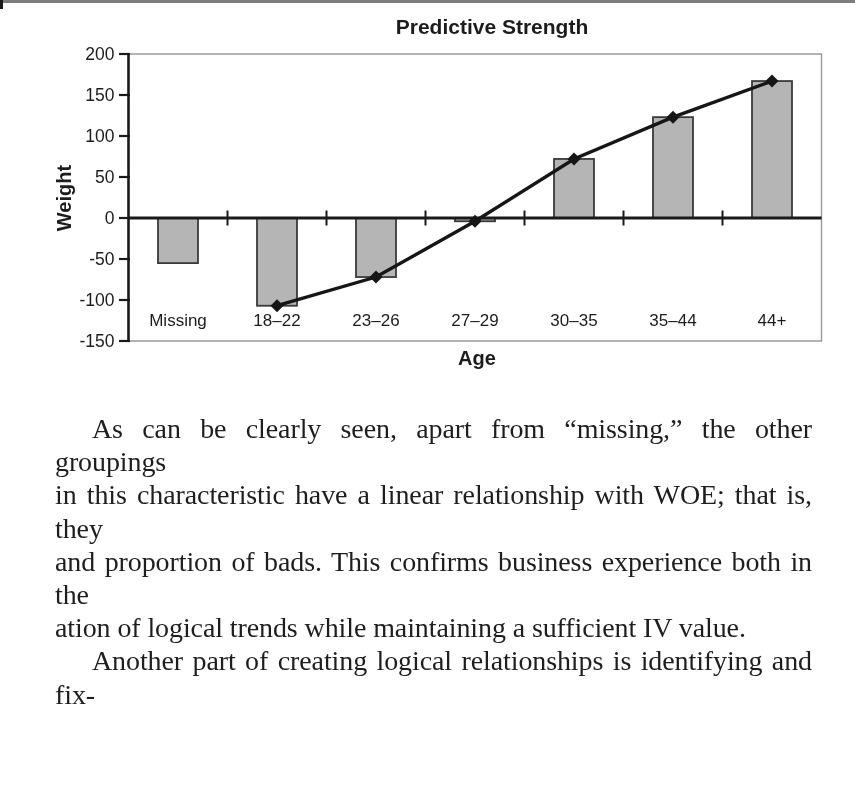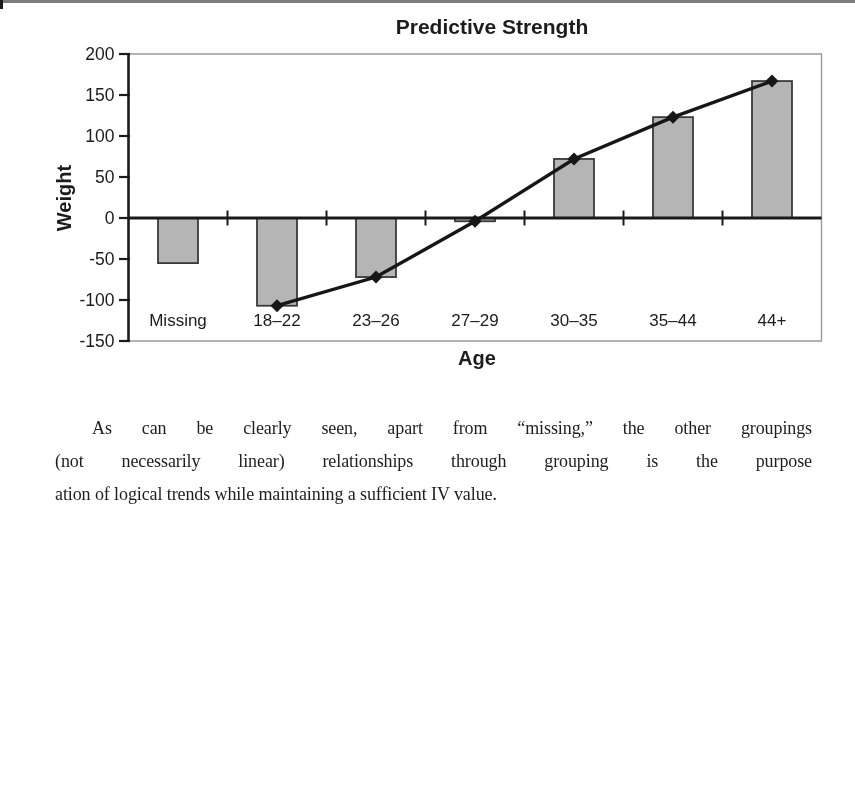--- a/index.html
+++ b/index.html
@@ -17,21 +17,21 @@
   .corner-notch{
     position:absolute;left:0;top:0;width:3px;height:9px;
     background:#1a1a1a;
   }
   .chart-figure{
     position:absolute;left:0;top:4px;width:855px;height:372px;margin:0;
   }
   .chart-figure svg{display:block;}
   .body-text{
     position:absolute;left:55px;top:412px;width:757px;
-    font-size:18px;line-height:33.2px;color:#1e1e1e;
+    font-size:28px;line-height:33.2px;color:#1e1e1e;
     letter-spacing:-0.1px;
   }
   .body-text .tline{
     text-align:justify;
     white-space:normal;
   }
   .body-text .tline.jlast{ text-align-last:justify; }
   .body-text .tline.indent{ text-indent:37px; }
 </style>
 </head>
@@ -113,17 +113,19 @@
           <text x="71" y="194" text-anchor="middle" fill="#1c1c1c" transform="rotate(-90 71 194)" font-family="&quot;Liberation Sans&quot;, sans-serif" font-size="20" font-weight="bold">Weight</text>
         </g>
         <g>
           <text x="477" y="361" text-anchor="middle" fill="#1c1c1c" font-family="&quot;Liberation Sans&quot;, sans-serif" font-size="20" font-weight="bold">Age</text>
         </g>
       </svg>
   </figure>
 
   <section class="body-text">
       <div class="tline indent jlast">As can be clearly seen, apart from “missing,” the other groupings</div>
-      <div class="tline jlast">(not necessarily linear) relationships through grouping is the purpose</div>
+      <div class="tline jlast">in this characteristic have a linear relationship with WOE; that is, they</div>
+      <div class="tline jlast">and proportion of bads. This confirms business experience both in the</div>
       <div class="tline">ation of logical trends while maintaining a sufficient IV value.</div>
+      <div class="tline indent jlast">Another part of creating logical relationships is identifying and fix-</div>
     </section>
 
 </div>
 
 </body></html>

